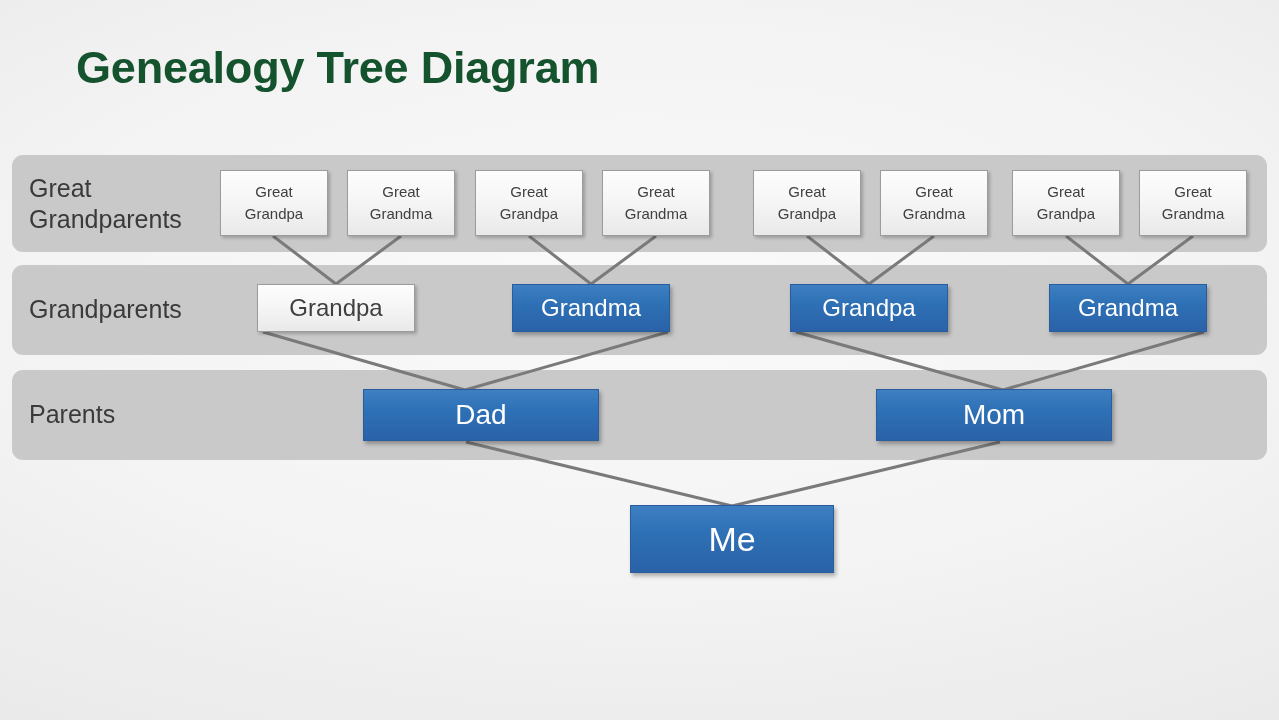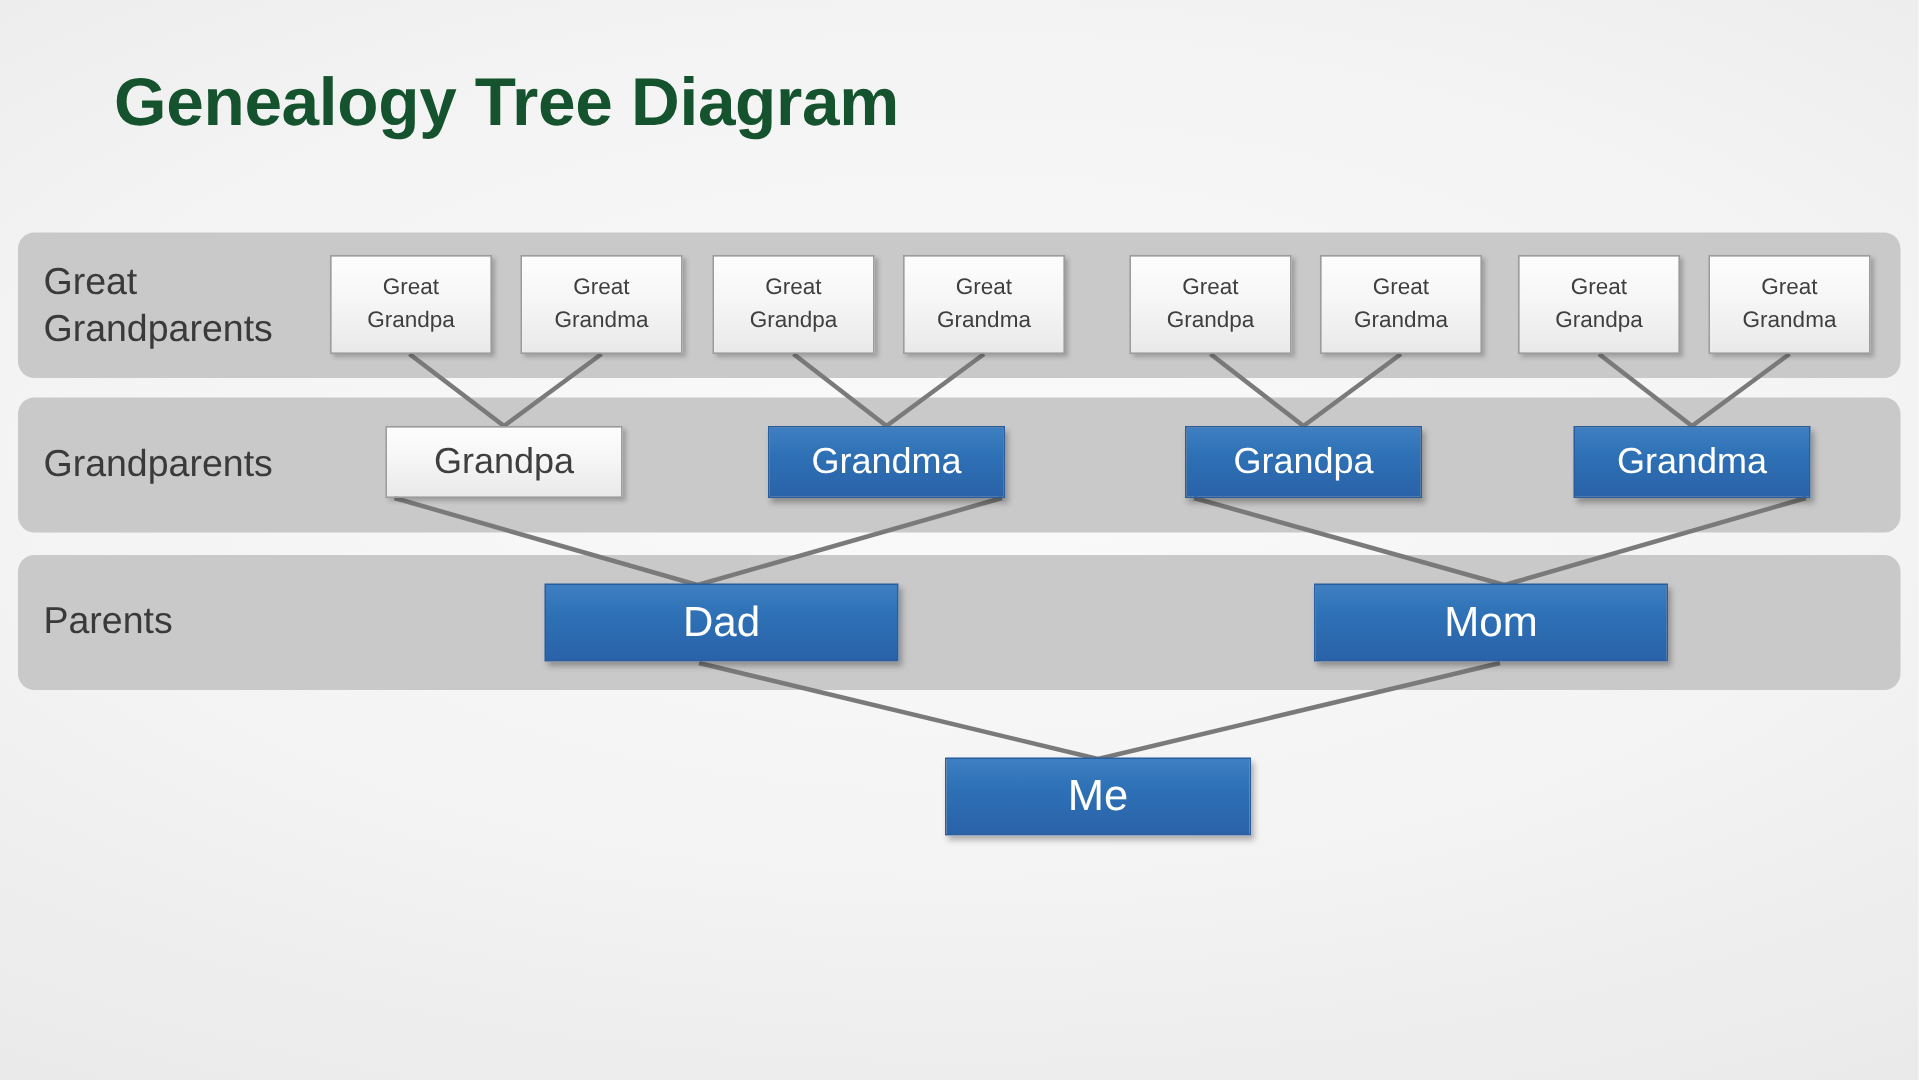--- a/index.html
+++ b/index.html
@@ -84,21 +84,21 @@
   .node.blue {
     background: linear-gradient(to bottom, #3D7FC1 0%, #2E70B5 42%, #2A62A8 100%);
     border: 1px solid #2A5D9E;
     color: #FFFFFF;
     box-shadow: 2px 3px 4px rgba(0,0,0,0.30);
   }
 
   .tier-great { width: 108px; height: 66px; font-size: 15px; line-height: 22px; }
   .tier-grand { width: 158px; height: 48px; font-size: 24px; line-height: 28px; }
   .tier-parent{ width: 236px; height: 52px; font-size: 28px; line-height: 30px; }
-  .tier-self  { width: 204px; height: 52px; font-size: 29px; line-height: 30px; }
+  .tier-self  { width: 204px; height: 68px; font-size: 34px; line-height: 30px; }
 </style>
 </head>
 <body>
 
 <div id="title">Genealogy Tree Diagram</div>
 
 <div class="band" id="band-great">
   <div class="band-label">Great
 Grandparents</div>
 </div>

